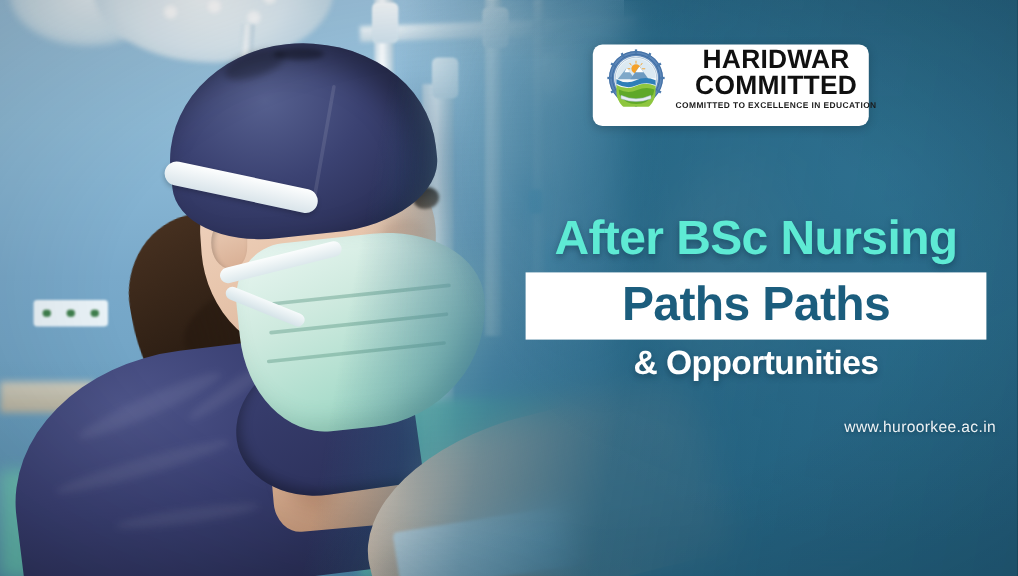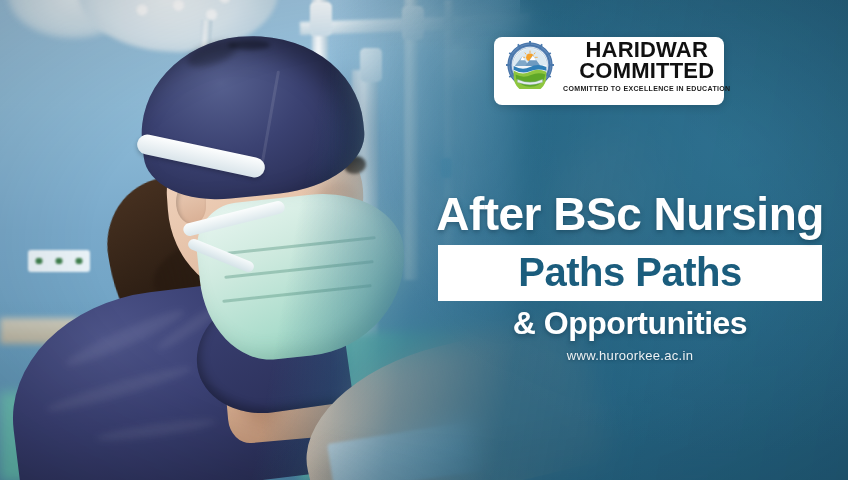--- a/index.html
+++ b/index.html
@@ -395,49 +395,49 @@
     width: 400px;
   }
   .hl-line {
     font-weight: 800;
     letter-spacing: -0.5px;
     line-height: 1;
     text-align: center;
     white-space: nowrap;
   }
   .hl-1 {
-    font-size: 46px;
-    color: #ffffff;
+    font-size: 40px;
+    color: #5eead4;
     text-shadow: 0 2px 5px rgba(10,45,65,.45);
-    margin: 16px 0 8px 0;
+    margin: 4px 0 8px 0;
   }
   .hl-2-wrap {
     background: #ffffff;
     display: block;
     padding: 7px 0 9px 0;
     margin: 0 8px 6px 8px;
   }
   .hl-2 {
     font-size: 40px;
     color: #1b5d7d;
     margin: 0;
   }
   .hl-3 {
-    font-size: 32px;
+    font-size: 28px;
     color: #ffffff;
     text-shadow: 0 2px 5px rgba(10,45,65,.45);
     margin: 2px 0 0 0;
   }
 
   
   .site-url {
     position: absolute;
     left: 430px; top: 348px;
     width: 400px;
-    text-align: center;
+    text-align: right;
     font-size: 13px;
     letter-spacing: .3px;
     color: rgba(255,255,255,.92);
     text-shadow: 0 1px 3px rgba(10,45,65,.5);
   }
 </style>
 </head>
 <body>
 
 <div class="banner">

